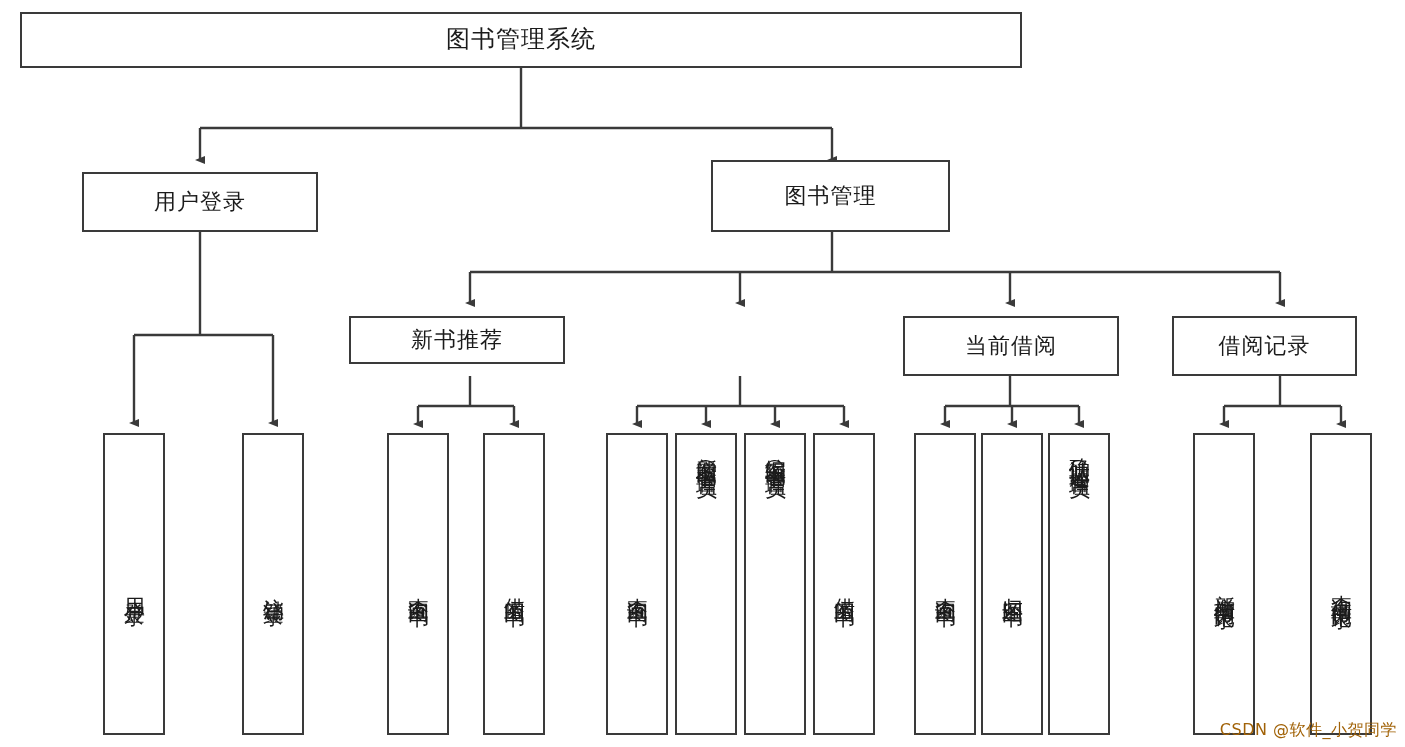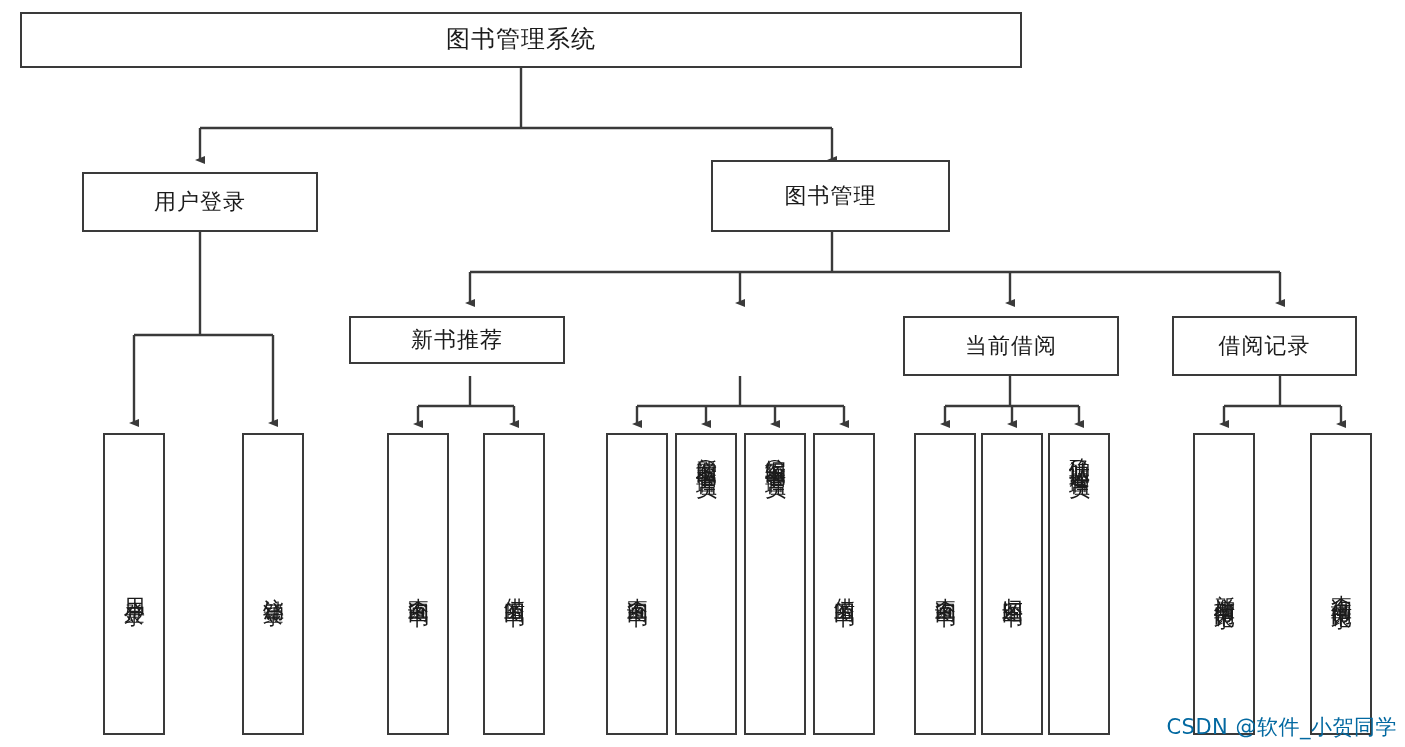--- a/index.html
+++ b/index.html
@@ -59,22 +59,22 @@
   .node.vertical.center-v {
     align-items: center;
   }
   .node.root .label {
     font-size: 24px;
   }
   #watermark {
     position: absolute;
     right: 8px;
     bottom: 6px;
-    font-size: 21px;
-    color: #0369a1;
+    font-size: 16px;
+    color: #a16207;
     letter-spacing: 0.5px;
     z-index: 6;
     white-space: nowrap;
   }
 </style>
 </head>
 <body>
 
 <div id="diagram-root">
 

